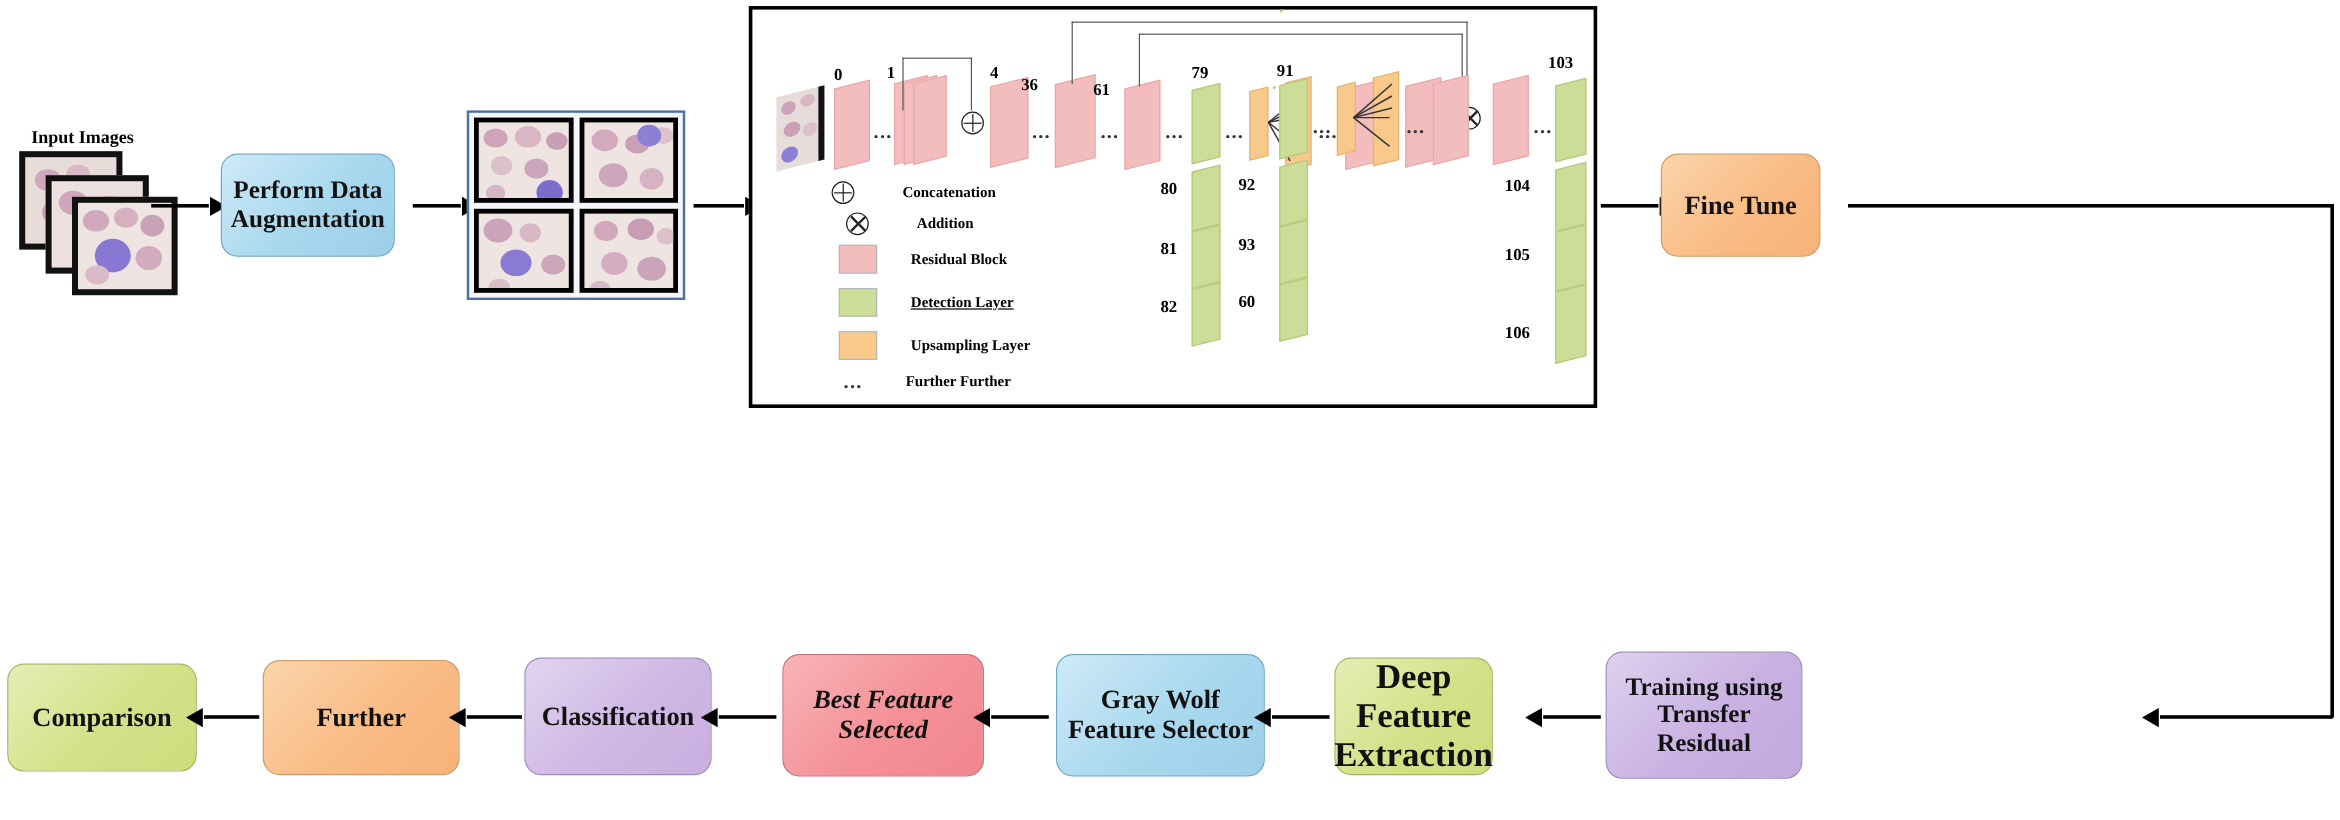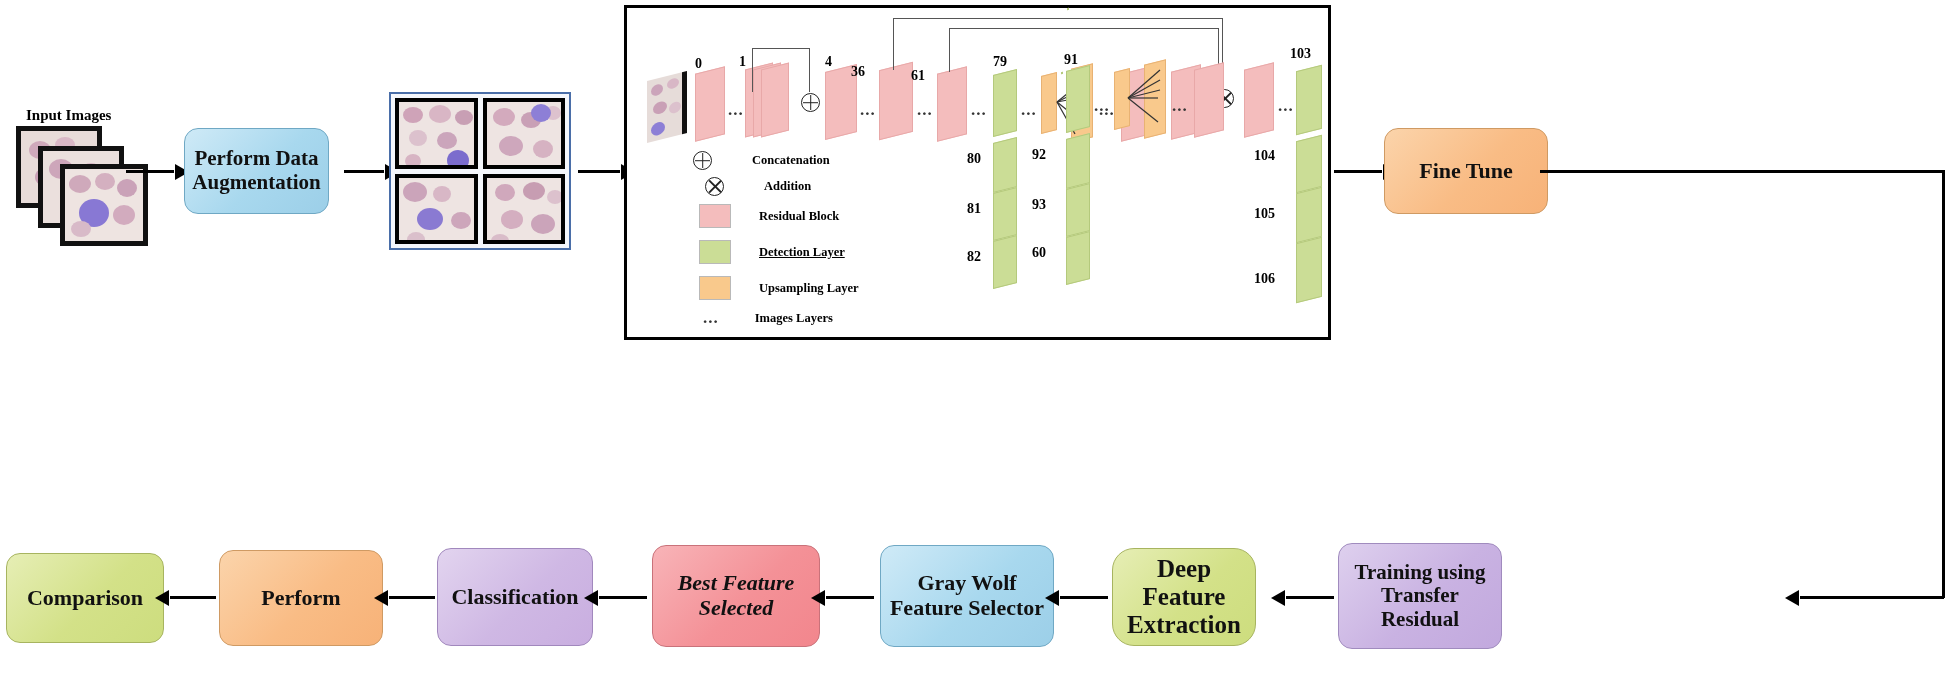--- a/index.html
+++ b/index.html
@@ -236,21 +236,21 @@
   <div class="legrow" style="left:72px;top:232px;">
     <span class="legsw" style="background:#cbdd96;"></span>
     <span class="legtxt" style="margin-left:28px;text-decoration:underline;">Detection Layer</span>
   </div>
   <div class="legrow" style="left:72px;top:268px;">
     <span class="legsw" style="background:#f9c98c;"></span>
     <span class="legtxt" style="margin-left:28px;">Upsampling Layer</span>
   </div>
   <div class="legrow" style="left:76px;top:300px;">
     <span class="dots" style="position:relative;">...</span>
-    <span class="legtxt" style="margin-left:36px;">Images Layers</span>
+    <span class="legtxt" style="margin-left:36px;">Further Further</span>
   </div>
 </div>
 
 <div class="plane greenL" style="left:1066px;top:68px;width:24px;height:62px;"></div>
 <div class="lnum" style="left:1064px;top:52px;">91</div>
 
 <div class="plane greenL" style="left:1066px;top:136px;width:24px;height:50px;"></div>
 <div class="lnum" style="left:1032px;top:147px;">92</div>
 
 <div class="plane greenL" style="left:1066px;top:186px;width:24px;height:48px;"></div>
@@ -285,56 +285,56 @@
 <div class="lnum" style="left:1254px;top:148px;">104</div>
 
 <div class="plane greenL" style="left:1296px;top:190px;width:26px;height:50px;"></div>
 <div class="lnum" style="left:1254px;top:206px;">105</div>
 
 <div class="plane greenL" style="left:1296px;top:240px;width:26px;height:60px;"></div>
 <div class="lnum" style="left:1254px;top:271px;">106</div>
 
 <div class="arrow right" style="left:1334px;top:170px;width:48px;"></div>
 
-<div class="box fill-orange" style="left:1384px;top:128px;width:164px;height:86px;font-size:22px;">
+<div class="box fill-orange" style="left:1384px;top:128px;width:133px;height:86px;font-size:22px;">
   <span style="white-space:pre-line;">Fine Tune</span>
 </div>
 
 <div class="arrow" style="left:1540px;top:170px;width:405px;"></div>
 <div class="vline" style="left:1942px;top:170px;height:428px;"></div>
 <div class="arrow left" style="left:1800px;top:596px;width:144px;"></div>
 
 <div class="box fill-green" style="left:6px;top:553px;width:158px;height:90px;font-size:22px;">
   <span style="white-space:pre-line;">Comparison</span>
 </div>
 <div class="arrow left" style="left:170px;top:596px;width:46px;"></div>
 
 <div class="box fill-orange" style="left:219px;top:550px;width:164px;height:96px;font-size:22px;">
-  <span style="white-space:pre-line;">Perform</span>
+  <span style="white-space:pre-line;">Further</span>
 </div>
 <div class="arrow left" style="left:389px;top:596px;width:46px;"></div>
 
 <div class="box fill-purple" style="left:437px;top:548px;width:156px;height:98px;font-size:22px;">
   <span style="white-space:pre-line;">Classification</span>
 </div>
 <div class="arrow left" style="left:599px;top:596px;width:48px;"></div>
 
 <div class="box fill-red" style="left:652px;top:545px;width:168px;height:102px;font-size:22px;">
   <span style="white-space:pre-line;">Best Feature
 Selected</span>
 </div>
 <div class="arrow left" style="left:826px;top:596px;width:48px;"></div>
 
 <div class="box fill-blue" style="left:880px;top:545px;width:174px;height:102px;font-size:22px;">
   <span style="white-space:pre-line;">Gray Wolf
 Feature Selector</span>
 </div>
 <div class="arrow left" style="left:1060px;top:596px;width:48px;"></div>
 
-<div class="box fill-green" style="left:1112px;top:548px;width:144px;height:98px;font-size:25px;border-radius:22px;">
+<div class="box fill-green" style="left:1112px;top:548px;width:132px;height:98px;font-size:29px;">
   <span style="white-space:pre-line;">Deep Feature
 Extraction</span>
 </div>
 <div class="arrow left" style="left:1286px;top:596px;width:48px;"></div>
 
 <div class="box fill-lilac" style="left:1338px;top:543px;width:164px;height:106px;font-size:21px;">
   <span style="white-space:pre-line;">Training using
 Transfer
 Residual</span>
 </div>

